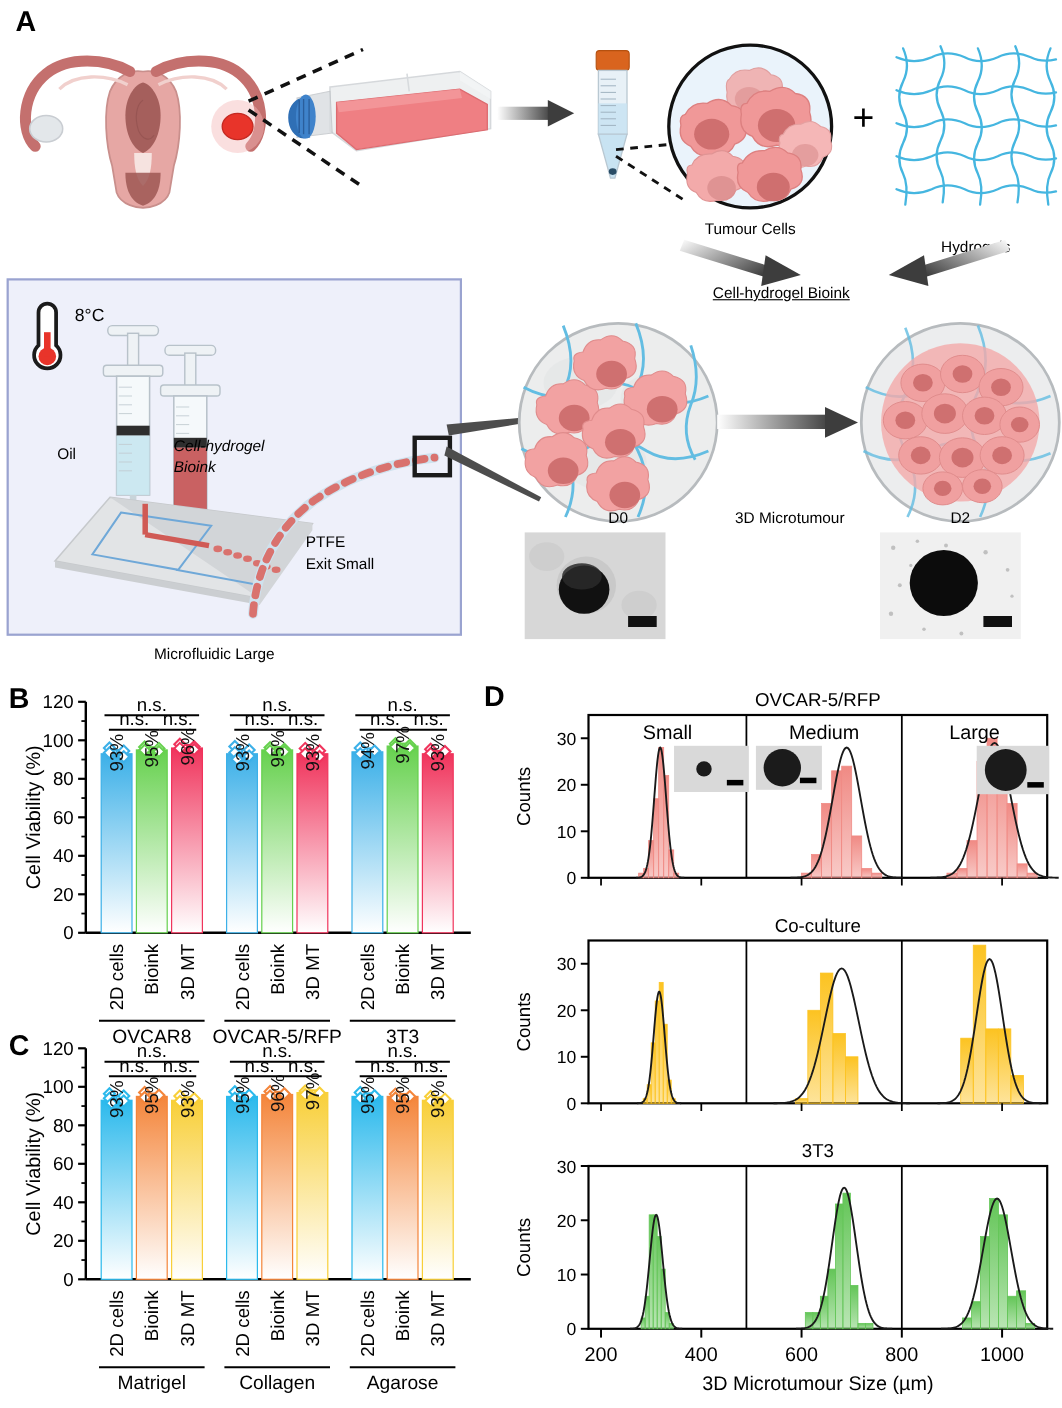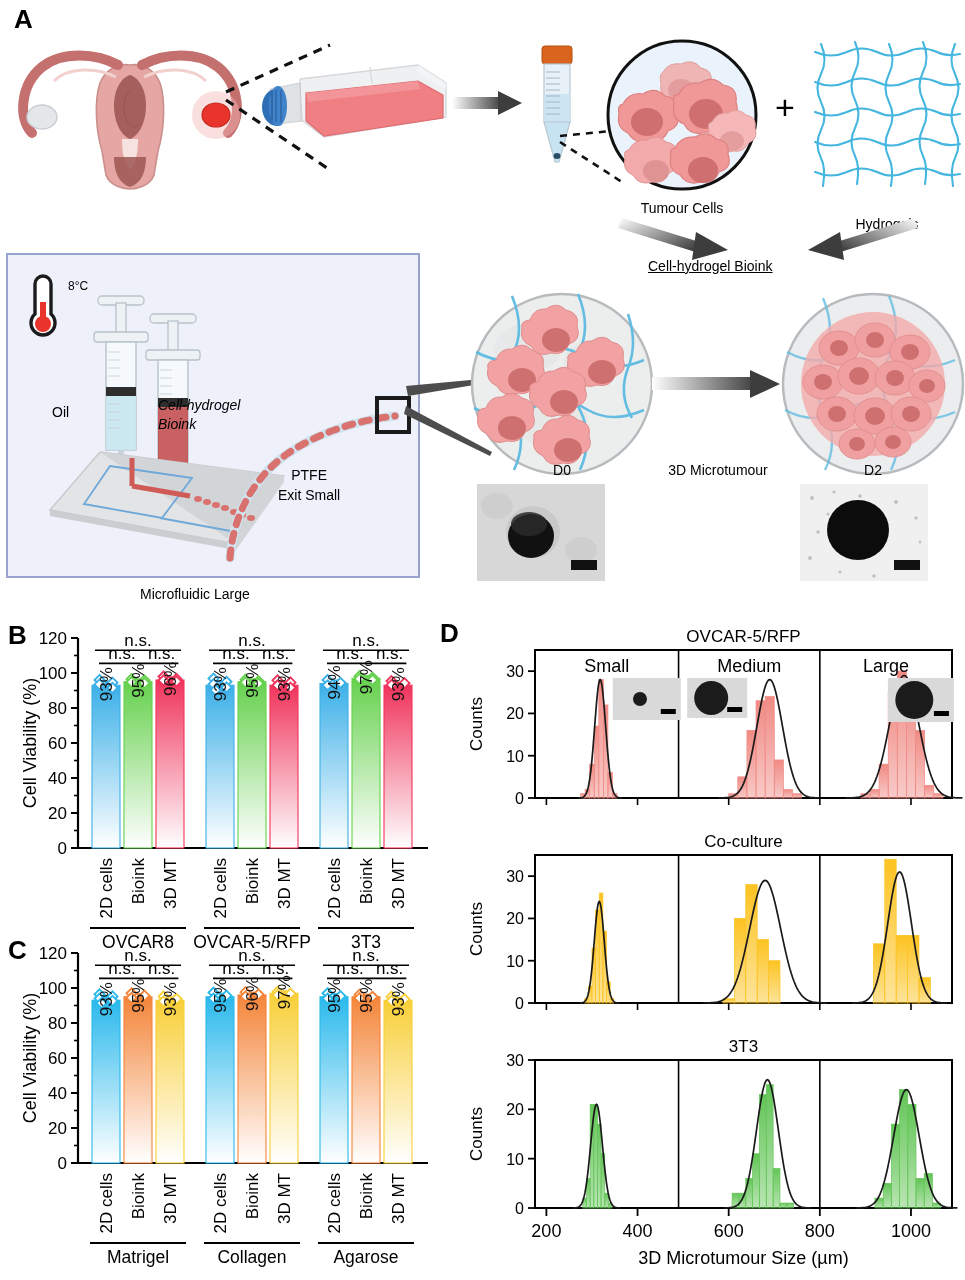--- a/index.html
+++ b/index.html
@@ -142,21 +142,21 @@
 <div class="abs lbl" style="left:648px;top:258px;width:240px;text-align:left;text-decoration:underline;">Cell-hydrogel Bioink</div>
 
 <div class="abs" style="left:6px;top:253px;width:414px;height:325px;
      background:#eef0fa;border:2px solid #9aa3d0;box-sizing:border-box;"></div>
 
 <svg class="abs" style="left:22px;top:272px;" width="42" height="70" viewBox="0 0 42 70">
   <path d="M21 4 a8 8 0 0 1 8 8 v30 a12 12 0 1 1 -16 0 V12 a8 8 0 0 1 8-8Z" fill="#fff" stroke="#1b1b1b" stroke-width="3.4"></path>
   <circle cx="21" cy="52" r="8" fill="#e8342a"></circle>
   <rect x="18" y="30" width="6" height="22" fill="#e8342a"></rect>
 </svg>
-<div class="abs lbl" style="left:68px;top:279px;font-size:12px;">8°C</div>
+<div class="abs lbl" style="left:68px;top:279px;font-size:16px;">8°C</div>
 
 <svg class="abs" style="left:80px;top:292px;" width="180" height="230" viewBox="0 0 180 230">
 
   <g>
     <rect x="18" y="4" width="46" height="9" rx="4" fill="#eef2f5" stroke="#b8c2ca" stroke-width="1.3"></rect>
     <rect x="36" y="11" width="10" height="30" fill="#eef2f5" stroke="#b8c2ca" stroke-width="1.3"></rect>
     <rect x="14" y="40" width="54" height="10" rx="3" fill="#eef2f5" stroke="#b8c2ca" stroke-width="1.3"></rect>
     <rect x="26" y="50" width="30" height="108" fill="#f5f9fb" stroke="#b8c2ca" stroke-width="1.4"></rect>
     <rect x="26" y="95" width="30" height="9" fill="#2e2e2e"></rect>
     <rect x="26" y="104" width="30" height="54" fill="#c8e5f0" opacity="0.9"></rect>
@@ -216,21 +216,21 @@
     <ellipse cx="211" cy="70" rx="4" ry="3"></ellipse>
   </g>
 </svg>
 
 <svg class="abs" style="left:195px;top:370px;" width="215" height="195" viewBox="0 0 215 195">
   <path d="M35 188 C38 146 58 108 92 84 C124 62 164 50 200 46" fill="none" stroke="#cfe2ee" stroke-width="9" stroke-linecap="round"></path>
   <path d="M35 188 C38 146 58 108 92 84 C124 62 164 50 200 46" fill="none" stroke="#d9726e" stroke-width="7" stroke-linecap="round" stroke-dasharray="8,9"></path>
   <rect x="182" y="28" width="32" height="34" fill="none" stroke="#1b1b1b" stroke-width="4"></rect>
 </svg>
 
-<div class="abs lbl" style="left:278px;top:465px;line-height:20px;text-align:center;">
+<div class="abs lbl" style="left:278px;top:482px;line-height:20px;">
   <div>PTFE</div>
   <div>Exit Small</div>
 </div>
 
 <div class="abs lbl" style="left:140px;top:586px;">Microfluidic Large</div>
 
 <svg class="abs" style="left:404px;top:378px;" width="90" height="80">
   <path d="M2 8 L88 0 L88 4 L4 18 Z" fill="#4d4d4d"></path>
   <path d="M2 28 L88 74 L86 78 L0 36 Z" fill="#4d4d4d"></path>
 </svg>

